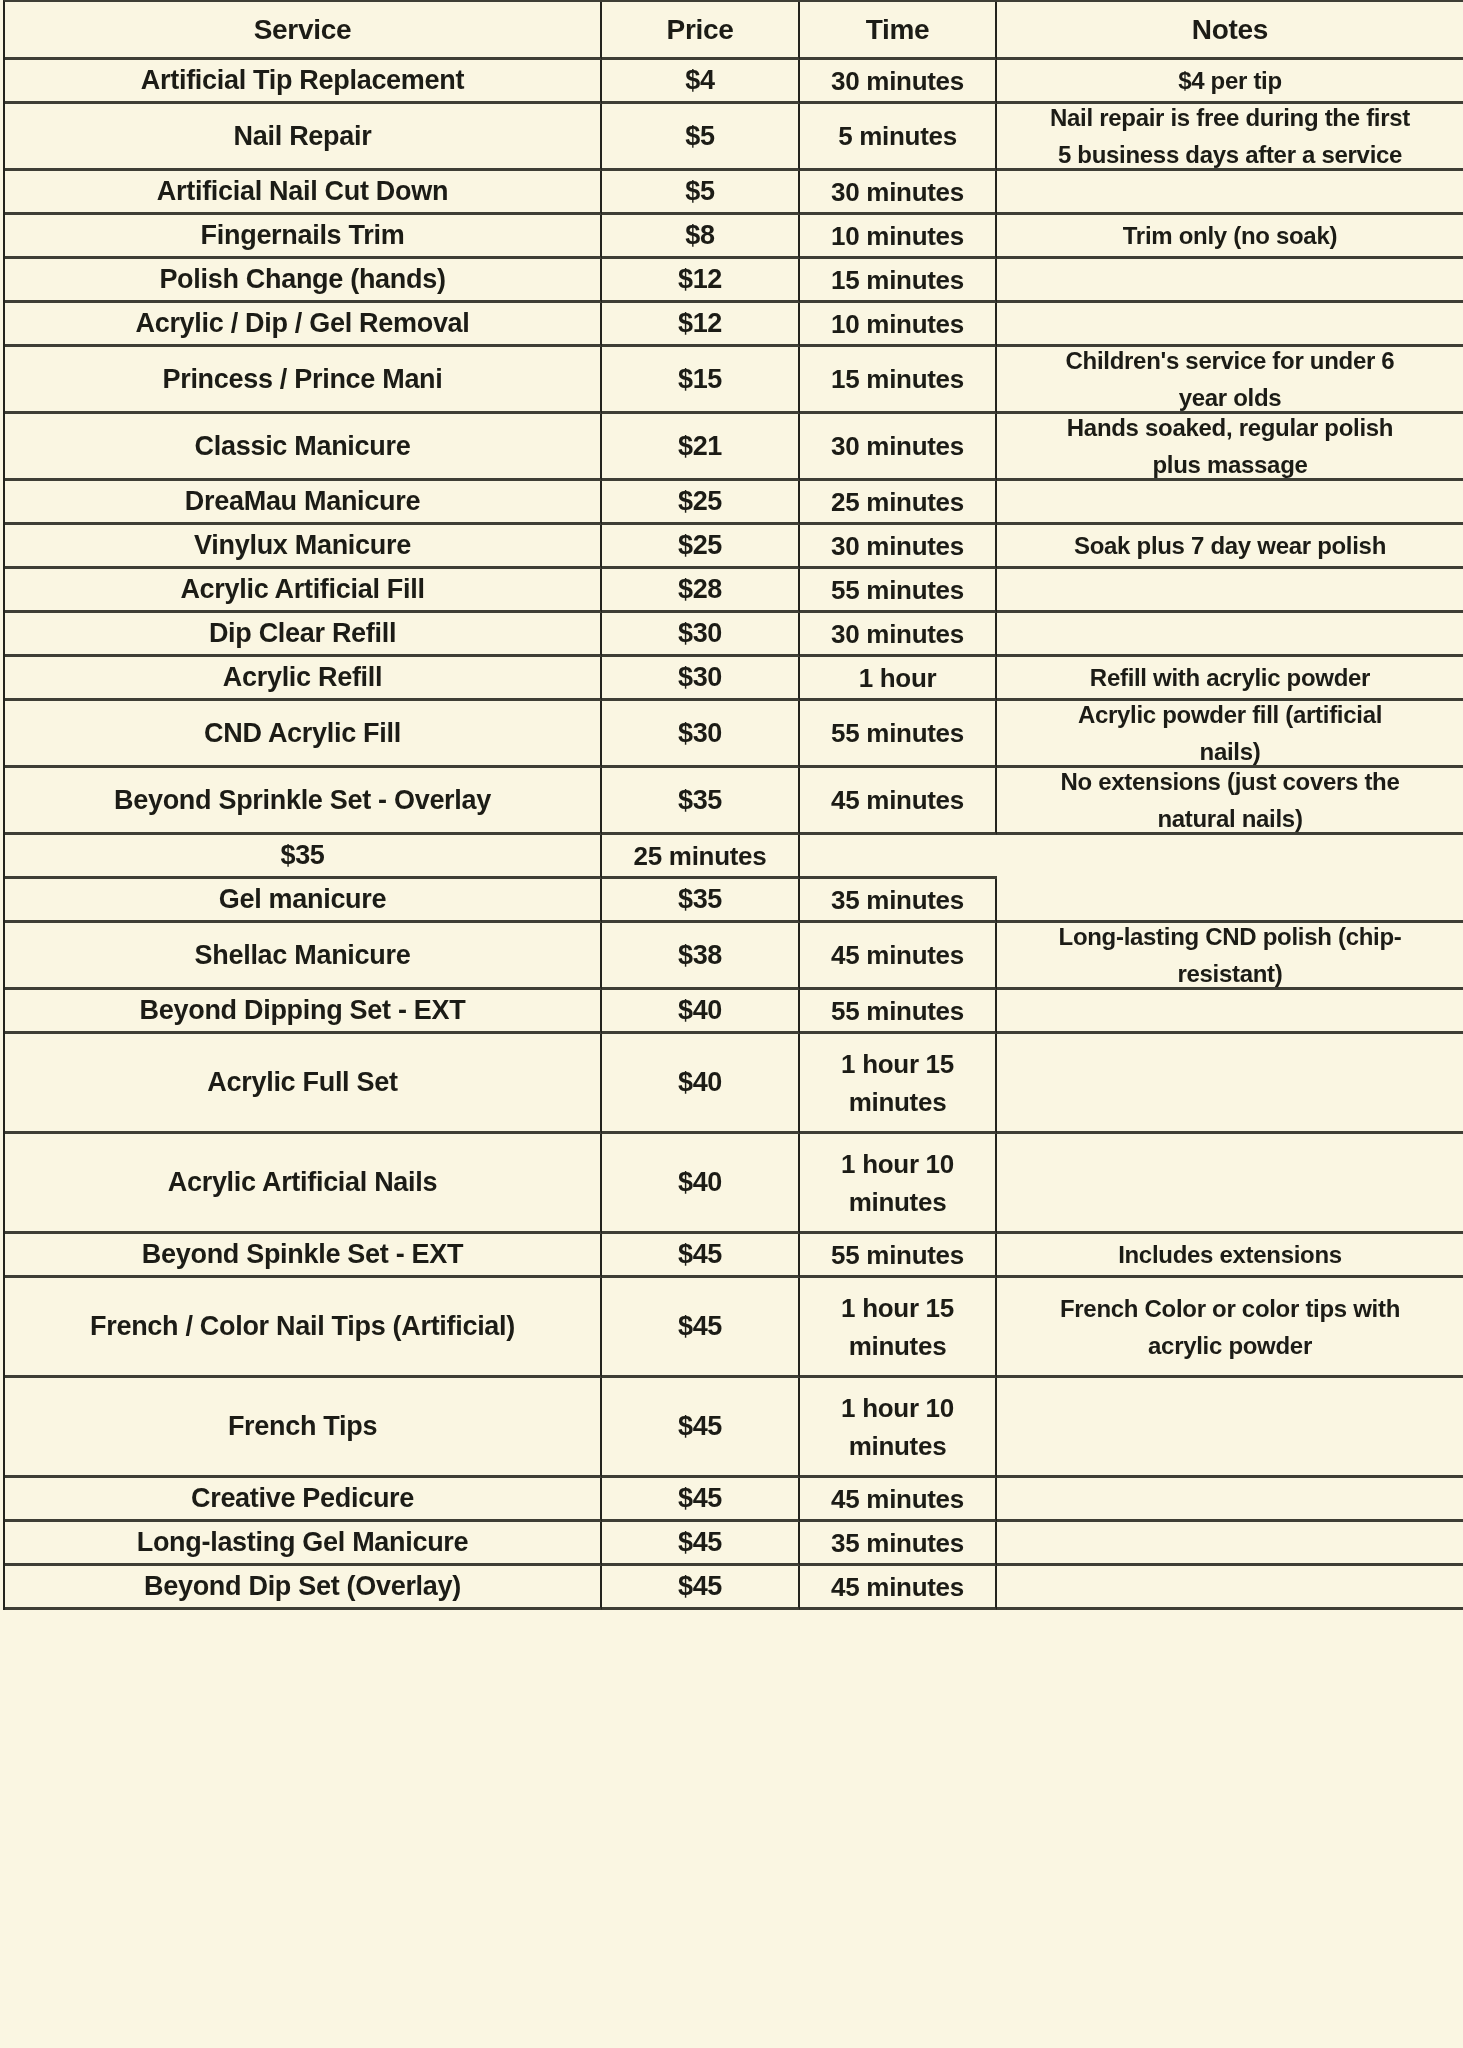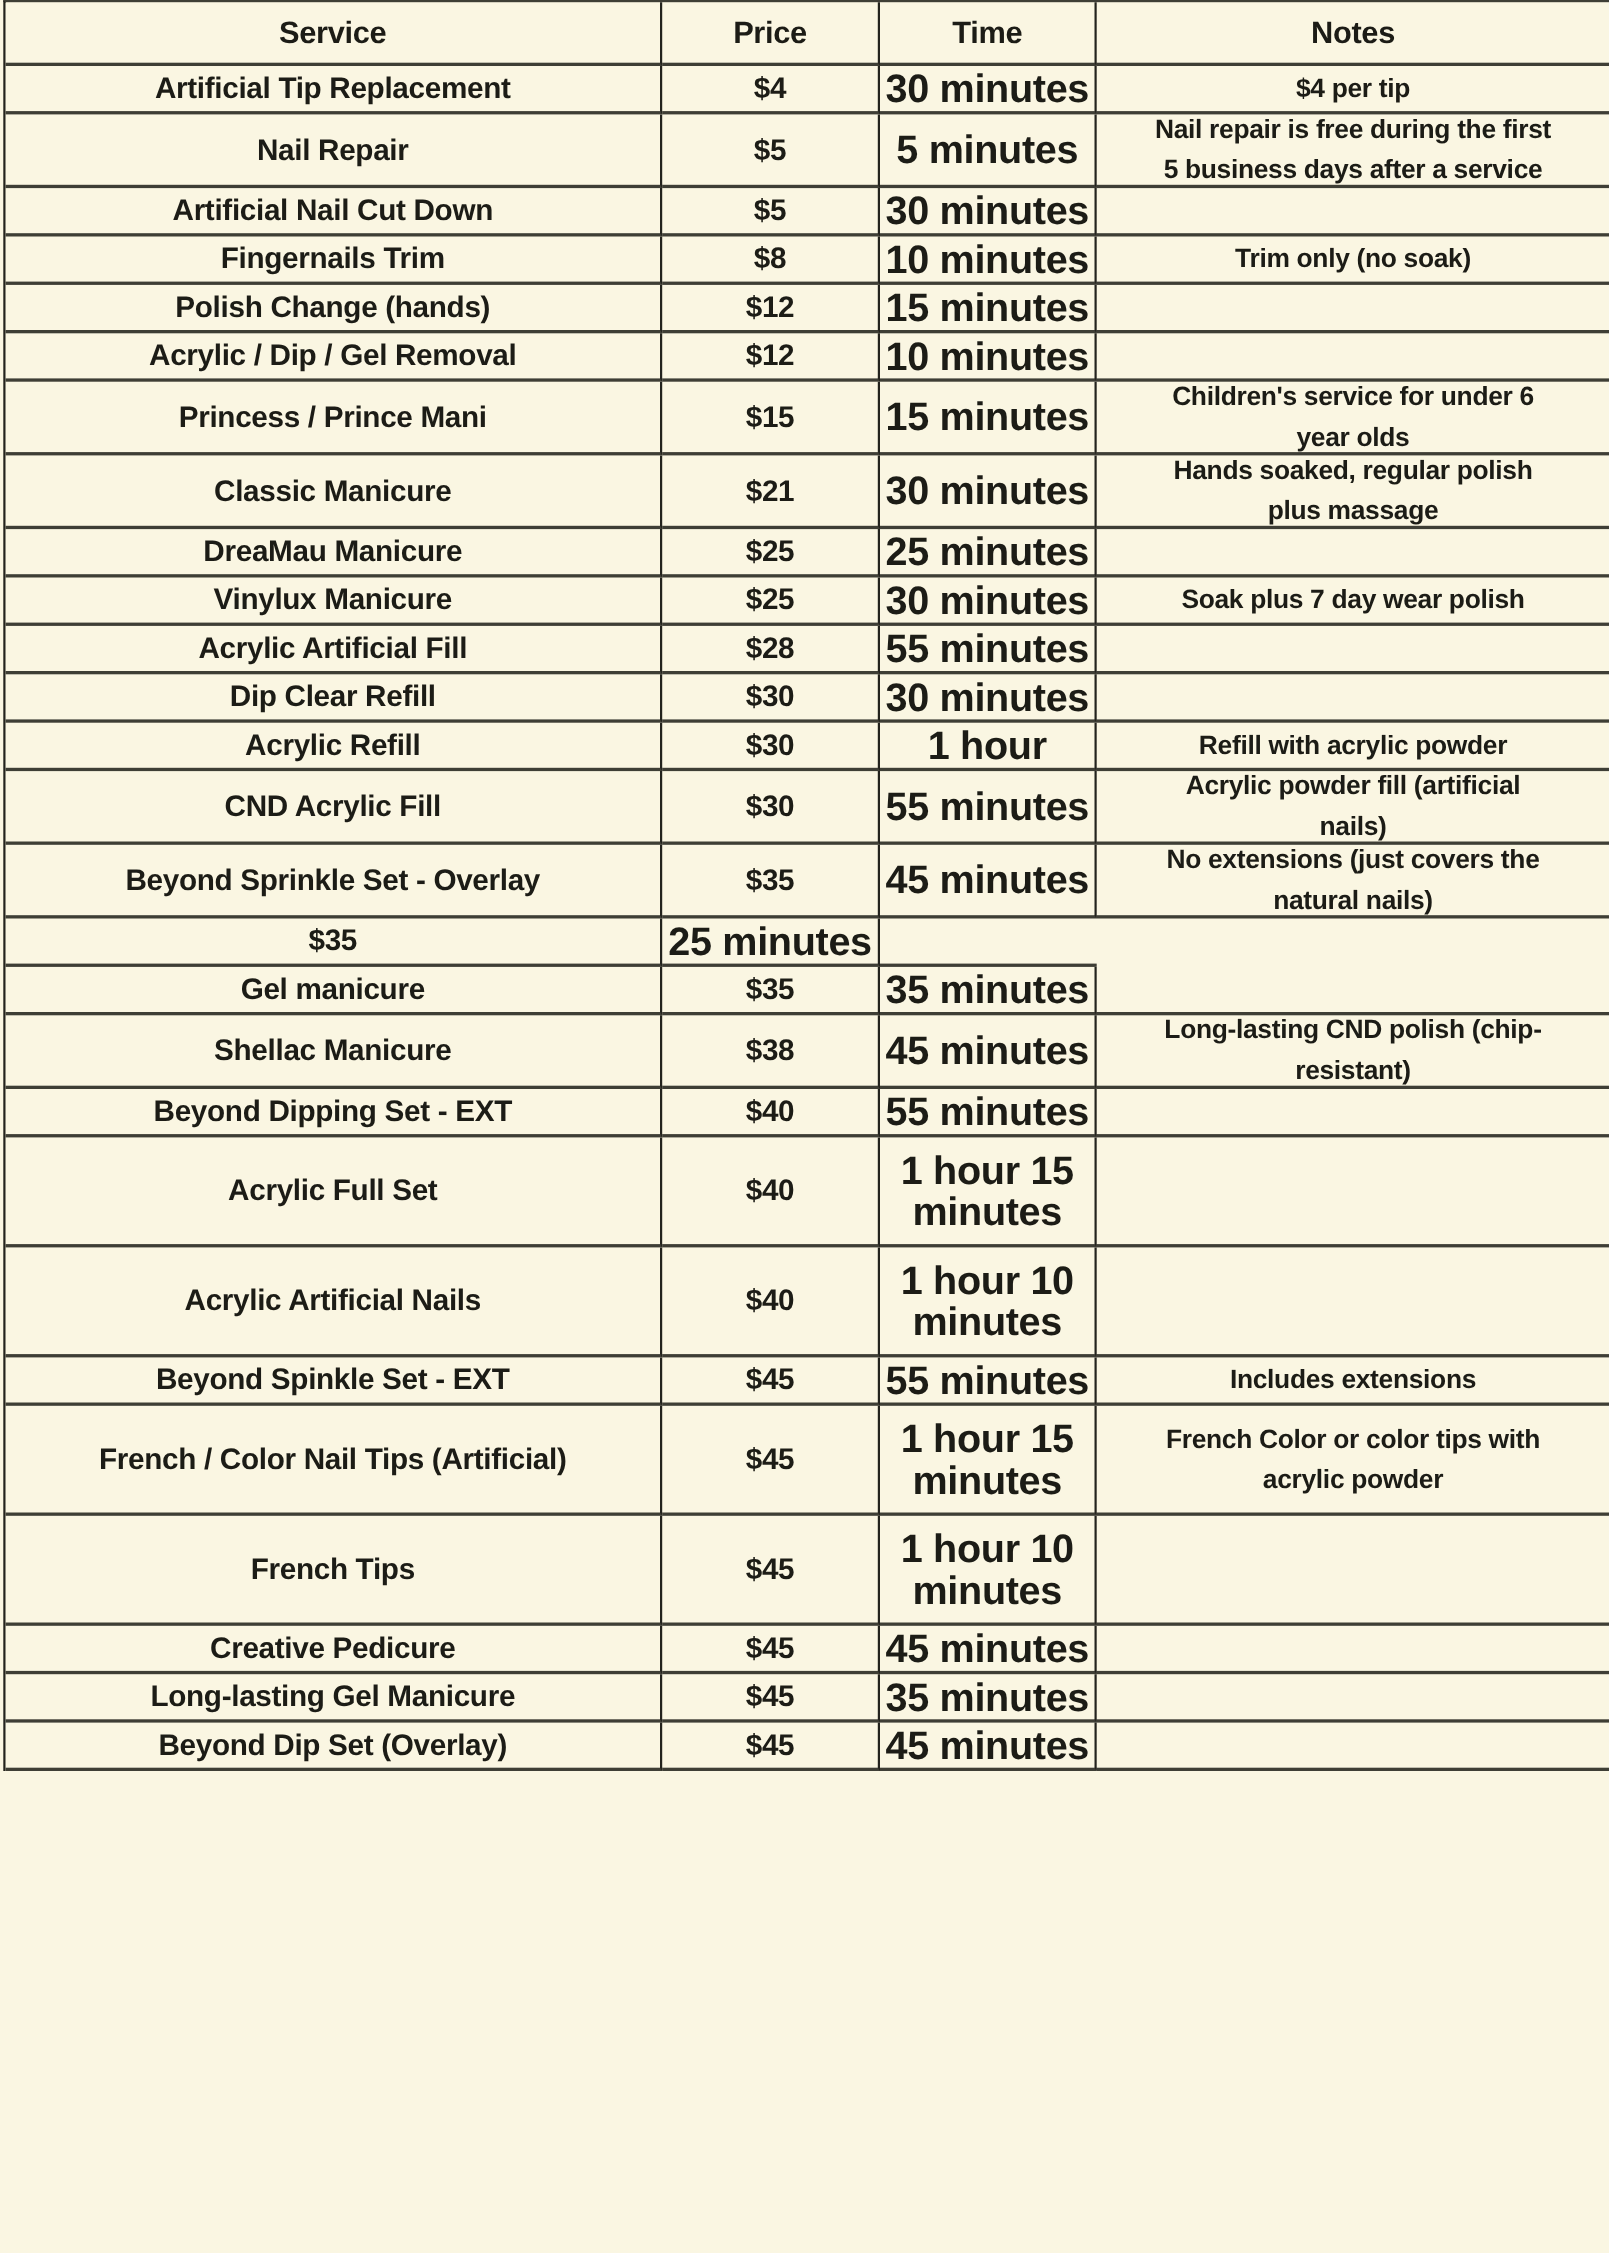--- a/index.html
+++ b/index.html
@@ -41,21 +41,21 @@
     font-weight: 700;
     letter-spacing: -0.3px;
     overflow: hidden;
     padding: 0 4px;
   }
   .cell.service, .cell.price, .cell.time {
     border-right: 2px solid #23231d;
   }
   .cell.service { font-size: 27px; white-space: nowrap; }
   .cell.price   { font-size: 27px; white-space: pre-line; }
-  .cell.time    { font-size: 36px; white-space: pre-line; line-height: 38px; }
+  .cell.time    { font-size: 26px; white-space: pre-line; line-height: 38px; }
   .cell.notes   { font-size: 24px; white-space: pre-line; line-height: 37px; border-right: none; }
   .header-row .cell { font-size: 28px; }
 </style>
 </head>
 <body>
 
 <div class="page">
   <div class="table">
 
     <div class="row header-row">

